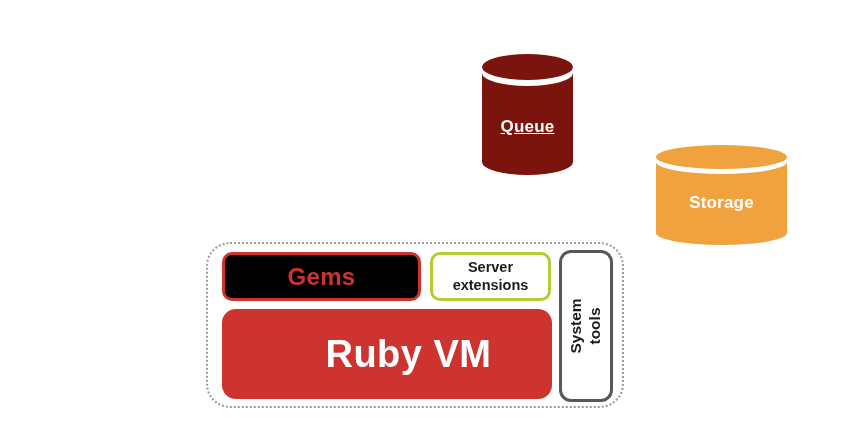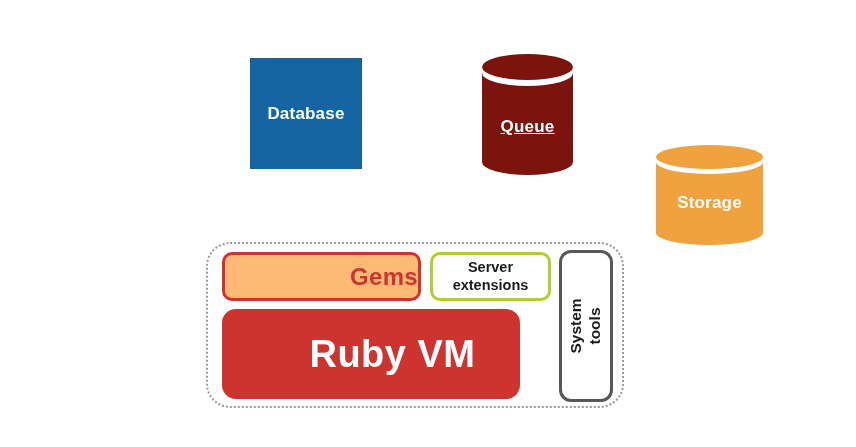--- a/index.html
+++ b/index.html
@@ -26,21 +26,21 @@
 
   
   .database { left: 250px; top: 58px; width: 112px; height: 111px; }
   .database .label { font-size: 17px; }
 
   
   .queue { left: 482px; top: 54px; width: 91px; height: 121px; }
   .queue .label { font-size: 17px; padding-top: 24px; text-decoration: underline; }
 
   
-  .storage { left: 656px; top: 145px; width: 107px; height: 100px; }
+  .storage { left: 656px; top: 145px; width: 107px; height: 100px; padding-left: 24px; }
   .storage .label { font-size: 17px; padding-top: 16px; }
 
   
   .runtime-group {
     position: absolute; left: 206px; top: 242px; width: 418px; height: 166px;
     box-sizing: border-box;
     border: 2px dotted #9b9b9b;
     border-radius: 24px;
     background: #ffffff;
   }
@@ -65,54 +65,51 @@
     border: 3px solid; border-radius: 12px;
   }
   .systools-box .vlabel {
     position: absolute; left: 50%; top: 50%;
     width: 72px;
     transform: translate(-50%, -50%) rotate(-90deg);
     text-align: center; font-size: 15.5px; font-weight: 600; line-height: 1.22;
     white-space: normal;
   }
   .rubyvm-box {
-    left: 14px; top: 65px; width: 298px; height: 90px;
+    left: 14px; top: 65px; width: 330px; height: 90px;
     border-radius: 14px;
     font-size: 38px; font-weight: 700; letter-spacing: 0.5px; padding-left: 43px;
   }
 </style>
 </head>
 <body>
 
 <div class="canvas">
 
 
-  <div class="node database" style="background: rgb(21, 101, 163);">
-    <div class="label" style="color: rgb(255, 255, 255);">Database</div>
-  </div>
 
   <div class="node queue">
     <svg class="shape" viewBox="0 0 91 121" preserveAspectRatio="none">
       <path d="M0,19 A45.5,13 0 0 0 91,19 L91,108 A45.5,13 0 0 1 0,108 Z" fill="#7A140C"></path>
       <ellipse cx="45.5" cy="13" rx="45.5" ry="13" fill="#7A140C"></ellipse>
     </svg>
     <div class="label" style="color: rgb(255, 255, 255);">Queue</div>
   </div>
 
   <div class="node storage">
     <svg class="shape" viewBox="0 0 107 100" preserveAspectRatio="none">
       <path d="M0,17 A53.5,12 0 0 0 107,17 L107,88 A53.5,12 0 0 1 0,88 Z" fill="#F0A23F"></path>
       <ellipse cx="53.5" cy="12" rx="53.5" ry="12" fill="#F0A23F"></ellipse>
     </svg>
     <div class="label" style="color: rgb(255, 255, 255);">Storage</div>
   </div>
 
   <div class="runtime-group" style="border-color: rgb(155, 155, 155);">
 
-    <div class="box gems-box" style="border-color: rgb(205, 52, 48); color: rgb(205, 52, 48); background: #fdba74; justify-content: flex-end;">
+    <div class="box gems-box" style="border-color: rgb(205, 52, 48); color: rgb(205, 52, 48); background: #000000;">
       <span>Gems</span>
     </div>
 
     <div class="box native-box" style="border-color: rgb(178, 204, 52); color: rgb(26, 26, 26); background: rgb(255, 255, 255);">
       <span class="wrap">Server extensions</span>
     </div>
 
     <div class="box systools-box" style="border-color: rgb(88, 88, 90); background: rgb(255, 255, 255);">
       <div class="vlabel" style="color: rgb(26, 26, 26);">System tools</div>
     </div>

